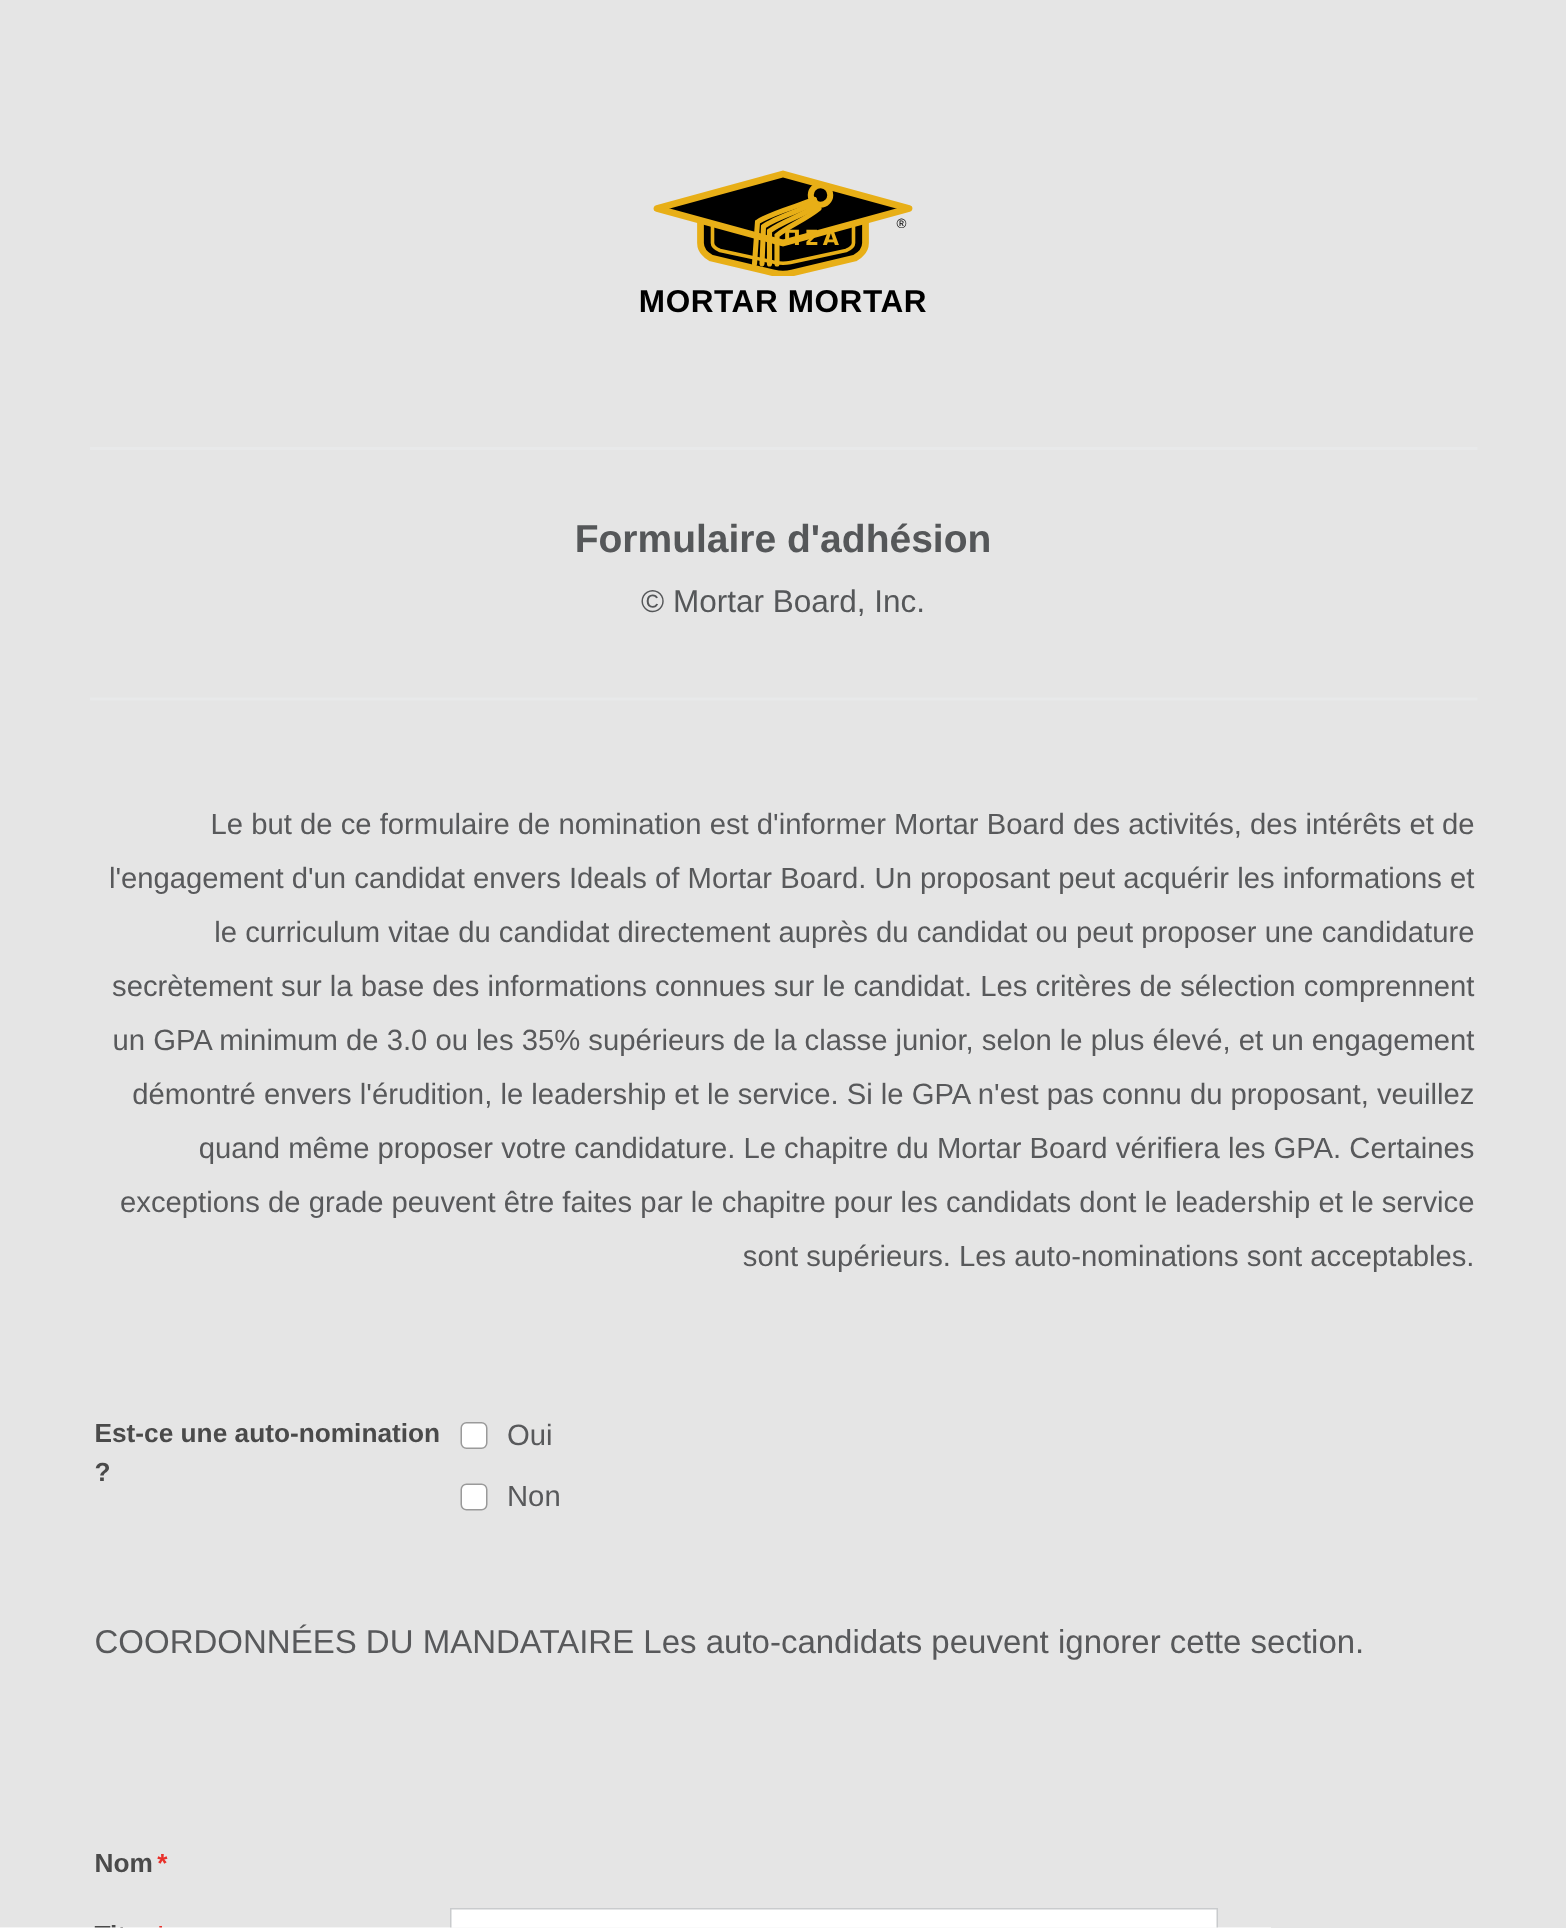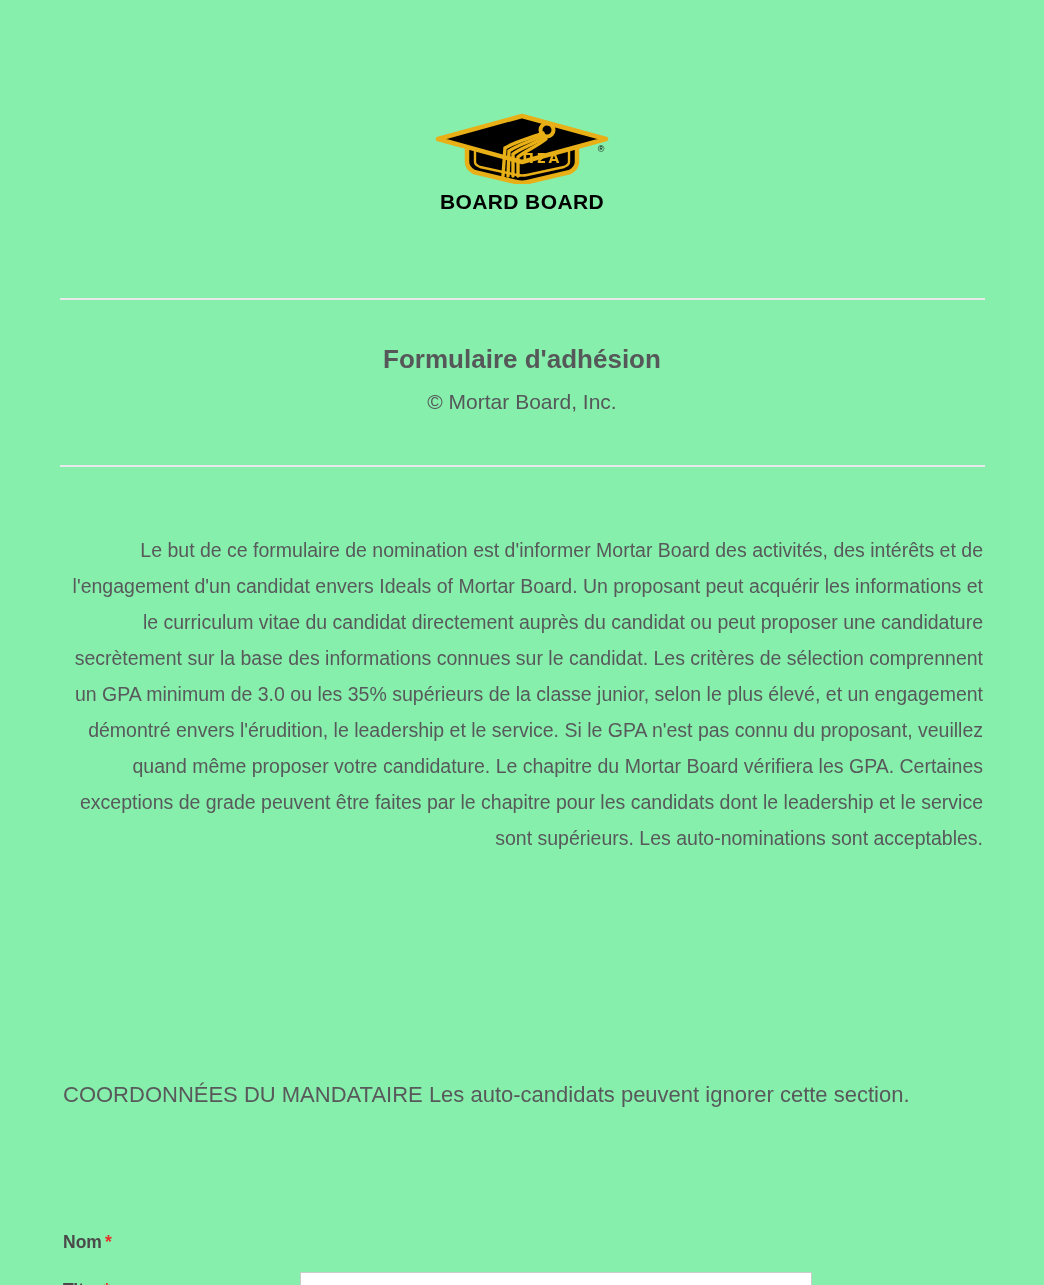--- a/index.html
+++ b/index.html
@@ -11,21 +11,21 @@
     width: 1044px;
     height: 1285px;
     overflow: hidden;
     font-family: "Liberation Sans", sans-serif;
     -webkit-font-smoothing: antialiased;
   }
   .page {
     position: relative;
     width: 1044px;
     height: 1285px;
-    background: #86efac;
+    background: #e5e5e5;
   }
 
   
   .logo-block {
     position: absolute;
     left: 0;
     top: 112px;
     width: 1044px;
     text-align: center;
   }
@@ -201,33 +201,46 @@
 
       <path d="M109 21 C 96 26, 80 30, 71 36 L69 64" fill="none" stroke="#E8AF17" stroke-width="3.4" stroke-linecap="round"></path>
       <path d="M110 23 C 98 29, 83 33, 75 39 L74 64" fill="none" stroke="#E8AF17" stroke-width="3.4" stroke-linecap="round"></path>
       <path d="M111 25 C 100 32, 87 36, 79 42 L79 64" fill="none" stroke="#E8AF17" stroke-width="3.4" stroke-linecap="round"></path>
       <path d="M112 27 C 102 35, 91 39, 84 45 L84 64" fill="none" stroke="#E8AF17" stroke-width="3.4" stroke-linecap="round"></path>
 
       <text x="108" y="51" font-family="DejaVu Sans, sans-serif" font-size="14" font-weight="bold" fill="#E8AF17" text-anchor="middle" letter-spacing="2.5">ΠΣΑ</text>
 
       <text x="167" y="40" font-family="Liberation Sans, sans-serif" font-size="9" fill="#000000" text-anchor="middle">®</text>
     </svg>
-    <span class="logo-wordmark">BOARD BOARD</span>
+    <span class="logo-wordmark">MORTAR MORTAR</span>
   </div>
 
   <div class="divider divider-top"></div>
   <div class="divider divider-bottom"></div>
 
   <div class="title-block">
     <h1 class="form-title">Formulaire d'adhésion</h1>
     <p class="form-subtitle">© Mortar Board, Inc.</p>
   </div>
 
   <p class="intro">Le but de ce formulaire de nomination est d'informer Mortar Board des activités, des intérêts et de l'engagement d'un candidat envers Ideals of Mortar Board. Un proposant peut acquérir les informations et le curriculum vitae du candidat directement auprès du candidat ou peut proposer une candidature secrètement sur la base des informations connues sur le candidat. Les critères de sélection comprennent un GPA minimum de 3.0 ou les 35% supérieurs de la classe junior, selon le plus élevé, et un engagement démontré envers l'érudition, le leadership et le service. Si le GPA n'est pas connu du proposant, veuillez quand même proposer votre candidature. Le chapitre du Mortar Board vérifiera les GPA. Certaines exceptions de grade peuvent être faites par le chapitre pour les candidats dont le leadership et le service sont supérieurs. Les auto-nominations sont acceptables.</p>
 
+  <div class="question-row">
+    <div class="question-label">Est-ce une auto-nomination ?</div>
+    <div class="choices">
+      <label class="choice">
+        <span class="checkbox"></span>
+        <span class="choice-label">Oui</span>
+      </label>
+      <label class="choice">
+        <span class="checkbox"></span>
+        <span class="choice-label">Non</span>
+      </label>
+    </div>
+  </div>
 
   <div class="section-note">COORDONNÉES DU MANDATAIRE Les auto-candidats peuvent ignorer cette section.</div>
 
   <div class="field-row field-row-nom">
     <div class="field-label">
       <span>Nom</span><span class="required-star">*</span>
     </div>
     <input class="text-input" type="text" value="" style="">
   </div>
 

